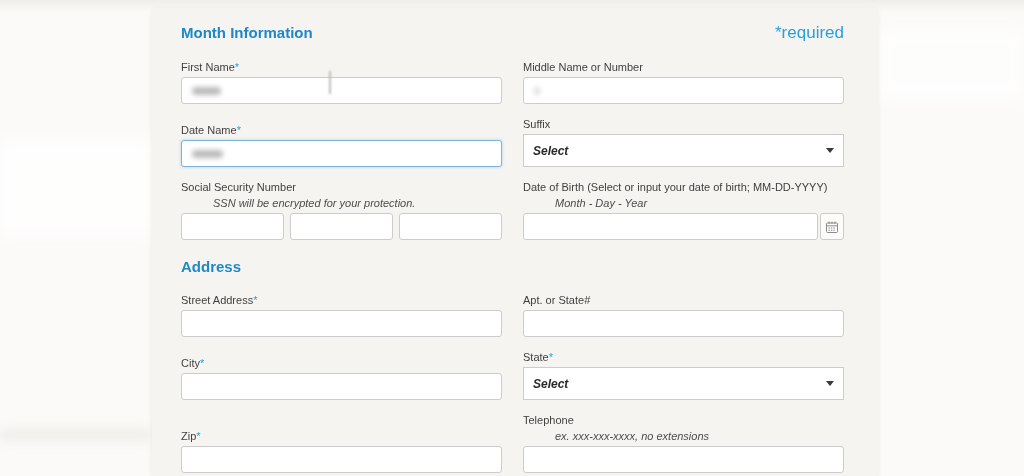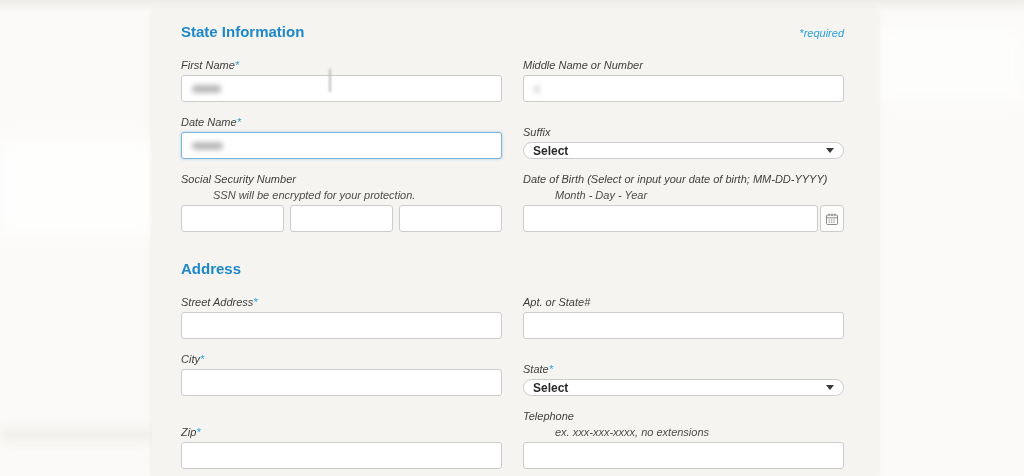--- a/index.html
+++ b/index.html
@@ -21,26 +21,26 @@
 
   .card {
     position:absolute; left:152px; top:8px; width:726px; height:468px;
     background:#f5f4f1; border-radius:4px 4px 0 0;
     box-shadow:0 1px 5px rgba(0,0,0,.07);
     padding:15px 34px 0 29px;
   }
 
   .heading-row { display:flex; justify-content:space-between; align-items:baseline; margin-bottom:17px; }
   .section-title { color:#1e88c7; font-size:15px; font-weight:700; line-height:18px; }
-  .required-note { color:#2a9fd8; font-size:11px; font-style:italic; }
+  .required-note { color:#2a9fd8; font-size:17px; }
 
   .row { display:grid; grid-template-columns:321px 321px; column-gap:21px;
     align-items:end; margin-bottom:13px; }
 
-  .field-label { display:block; font-size:11px; line-height:14px; color:#3f3f3f; margin-bottom:3px;font-style:italic; }
+  .field-label { display:block; font-size:11px; line-height:14px; color:#3f3f3f; margin-bottom:3px; }
   .req { color:#2a9fd8; }
   .field-hint { font-size:11px; line-height:13px; color:#4c4c4c; font-style:italic; margin-bottom:3px;margin-left:32px; }
 
   .input-wrap { position:relative; }
   .text-input {
     width:100%; height:27px; background:#ffffff;
     border:1px solid #cccccc; border-radius:3px;
     font-family:"Liberation Sans", sans-serif; font-size:12px; color:#333;
     padding:0 8px; outline:none; display:block;
   }
@@ -48,50 +48,50 @@
 
   .blur-blob { position:absolute; top:10px; left:11px; height:8px; border-radius:4px;
     background:#8d8d8d; filter:blur(2.5px); opacity:.6; pointer-events:none; }
   .blob-first { width:29px; }
   .blob-middle { width:6px; opacity:.3; }
   .blob-last { width:31px; }
   .caret-artifact { position:absolute; left:148px; top:-6px; width:2px; height:23px;
     background:#bcbcbc; filter:blur(1px); pointer-events:none; }
 
   .select-box {
-    height:17px; background:#ffffff; border:1px solid #cccccc; border-radius:12px;
+    height:33px; background:#ffffff; border:1px solid #cccccc; border-radius:0;
     display:flex; align-items:center; justify-content:space-between;
-    padding:0 9px; cursor:pointer;
+    padding:0 9px; cursor:pointer;font-style:italic;
   }
   .select-value { font-size:12px; font-weight:600; color:#2b2b2b; }
   .caret-down { width:0; height:0; border-left:4px solid transparent;
     border-right:4px solid transparent; border-top:5px solid #3a3a3a; }
 
   .ssn-grid { display:grid; grid-template-columns:1fr 1fr 1fr; column-gap:6px; }
 
   .dob-group { display:flex; align-items:center; gap:2px; }
   .dob-group .text-input { flex:1; }
   .calendar-btn { width:24px; height:27px; flex:0 0 24px; background:#fcfcfb;
     border:1px solid #cccccc; border-radius:3px; display:flex;
     align-items:center; justify-content:center; cursor:pointer; }
 
-  .address-title-row { margin-top:28px; margin-bottom:17px; }
+  .address-title-row { margin-top:18px; margin-bottom:17px; }
 </style>
 </head>
 <body>
 
 <div class="bg-topband"></div>
 <div class="bg-left-patch"></div>
 <div class="bg-left-band"></div>
 <div class="bg-right-patch"></div>
 
 <div class="card">
 
   <div class="heading-row">
-    <div class="section-title">State Information</div>
+    <div class="section-title">Month Information</div>
     <div class="required-note">*required</div>
   </div>
 
   <div class="row">
     <div>
       <label class="field-label"><span>First Name</span><span class="req">*</span></label>
       <div class="input-wrap">
         <input class="text-input" type="text" style="">
         <div class="blur-blob blob-first"></div>
         <div class="caret-artifact"></div>

